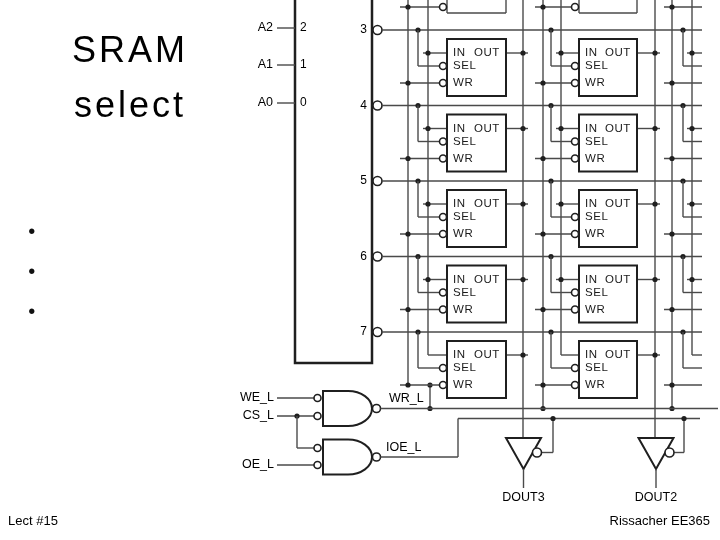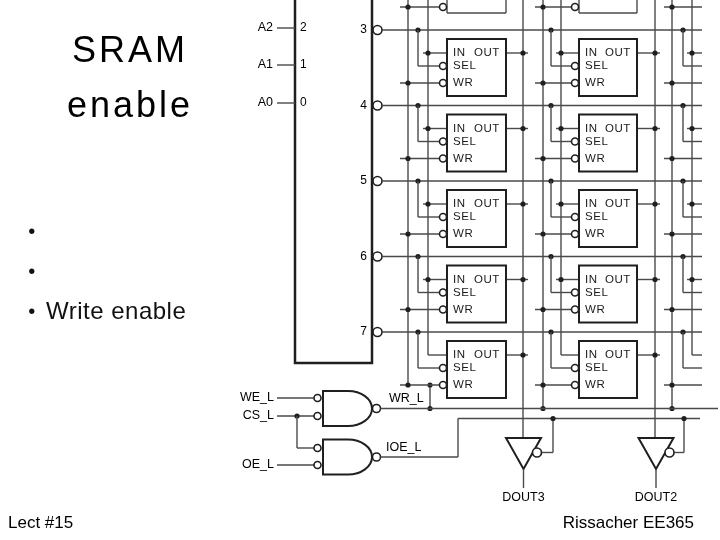--- a/index.html
+++ b/index.html
@@ -3,23 +3,23 @@
 <meta charset="utf-8">
 <style>
   html,body{margin:0;padding:0;background:#888;}
   .slide{position:relative;width:720px;height:540px;background:var(--bg,#fff);overflow:hidden;
          font-family:"Liberation Sans", sans-serif;}
   .title{position:absolute;left:5px;top:22px;width:250px;text-align:center;
          font-size:36px;line-height:55px;letter-spacing:3px;color:#000;}
   .bullets{position:absolute;left:18px;top:211px;width:250px;}
   .bullet-row{display:flex;align-items:center;height:40px;font-size:24px;letter-spacing:0.5px;color:#111;}
   .bullet-dot{width:28px;text-align:center;font-size:20px;flex:0 0 28px;}
-  .footer{position:absolute;font-size:17px;color:#000;top:513px;}
+  .footer{position:absolute;font-size:13px;color:#000;top:513px;}
   .footer.left{left:8px;}
-  .footer.right{right:26px;text-align:right;}
+  .footer.right{right:10px;text-align:right;}
   svg#circuit{position:absolute;left:0;top:0;}
   .w{stroke:var(--wire,#4a4a4a);stroke-width:1.4;fill:none;}
   .cmp{stroke:var(--outline,#1f1f1f);stroke-width:2;fill:#fff;}
   .dec{stroke:var(--outline,#1f1f1f);stroke-width:2.5;fill:none;}
   .dot{fill:var(--outline,#222);stroke:none;}
   .bub{fill:#fff;stroke:var(--outline,#1f1f1f);stroke-width:1.6;}
   text{fill:#000;}
   .lb{font-family:"Liberation Sans",sans-serif;font-size:12.5px;}
   .pin{font-family:"Liberation Sans",sans-serif;font-size:11.5px;letter-spacing:0.6px;fill:#1a1a1a;}
   .num{font-family:"Liberation Sans",sans-serif;font-size:12px;}
@@ -356,31 +356,30 @@
         <line x1="684" y1="452.5" x2="674" y2="452.5" class="w"></line>
         <path d="M638.5,438 H673.5 L656,469 Z" class="cmp"></path>
         <circle cx="669.5" cy="452.5" r="4.5" class="bub"></circle>
         <line x1="656" y1="469" x2="656" y2="488" class="w"></line>
         <text x="656" y="498" class="lb" text-anchor="middle" dominant-baseline="middle">DOUT2</text>
       </g>
     </svg>
 
   <div class="title">
     <div>SRAM</div>
-    <div>enable</div>
+    <div>select</div>
   </div>
 
   <div class="bullets">
     <div class="bullet-row">
       <span class="bullet-dot">•</span>
     </div>
     <div class="bullet-row">
       <span class="bullet-dot">•</span>
     </div>
     <div class="bullet-row">
       <span class="bullet-dot">•</span>
-      <span>Write enable</span>
     </div>
   </div>
 
   <div class="footer left">Lect #15</div>
   <div class="footer right">Rissacher EE365</div>
 </div>
 
 </body></html>

